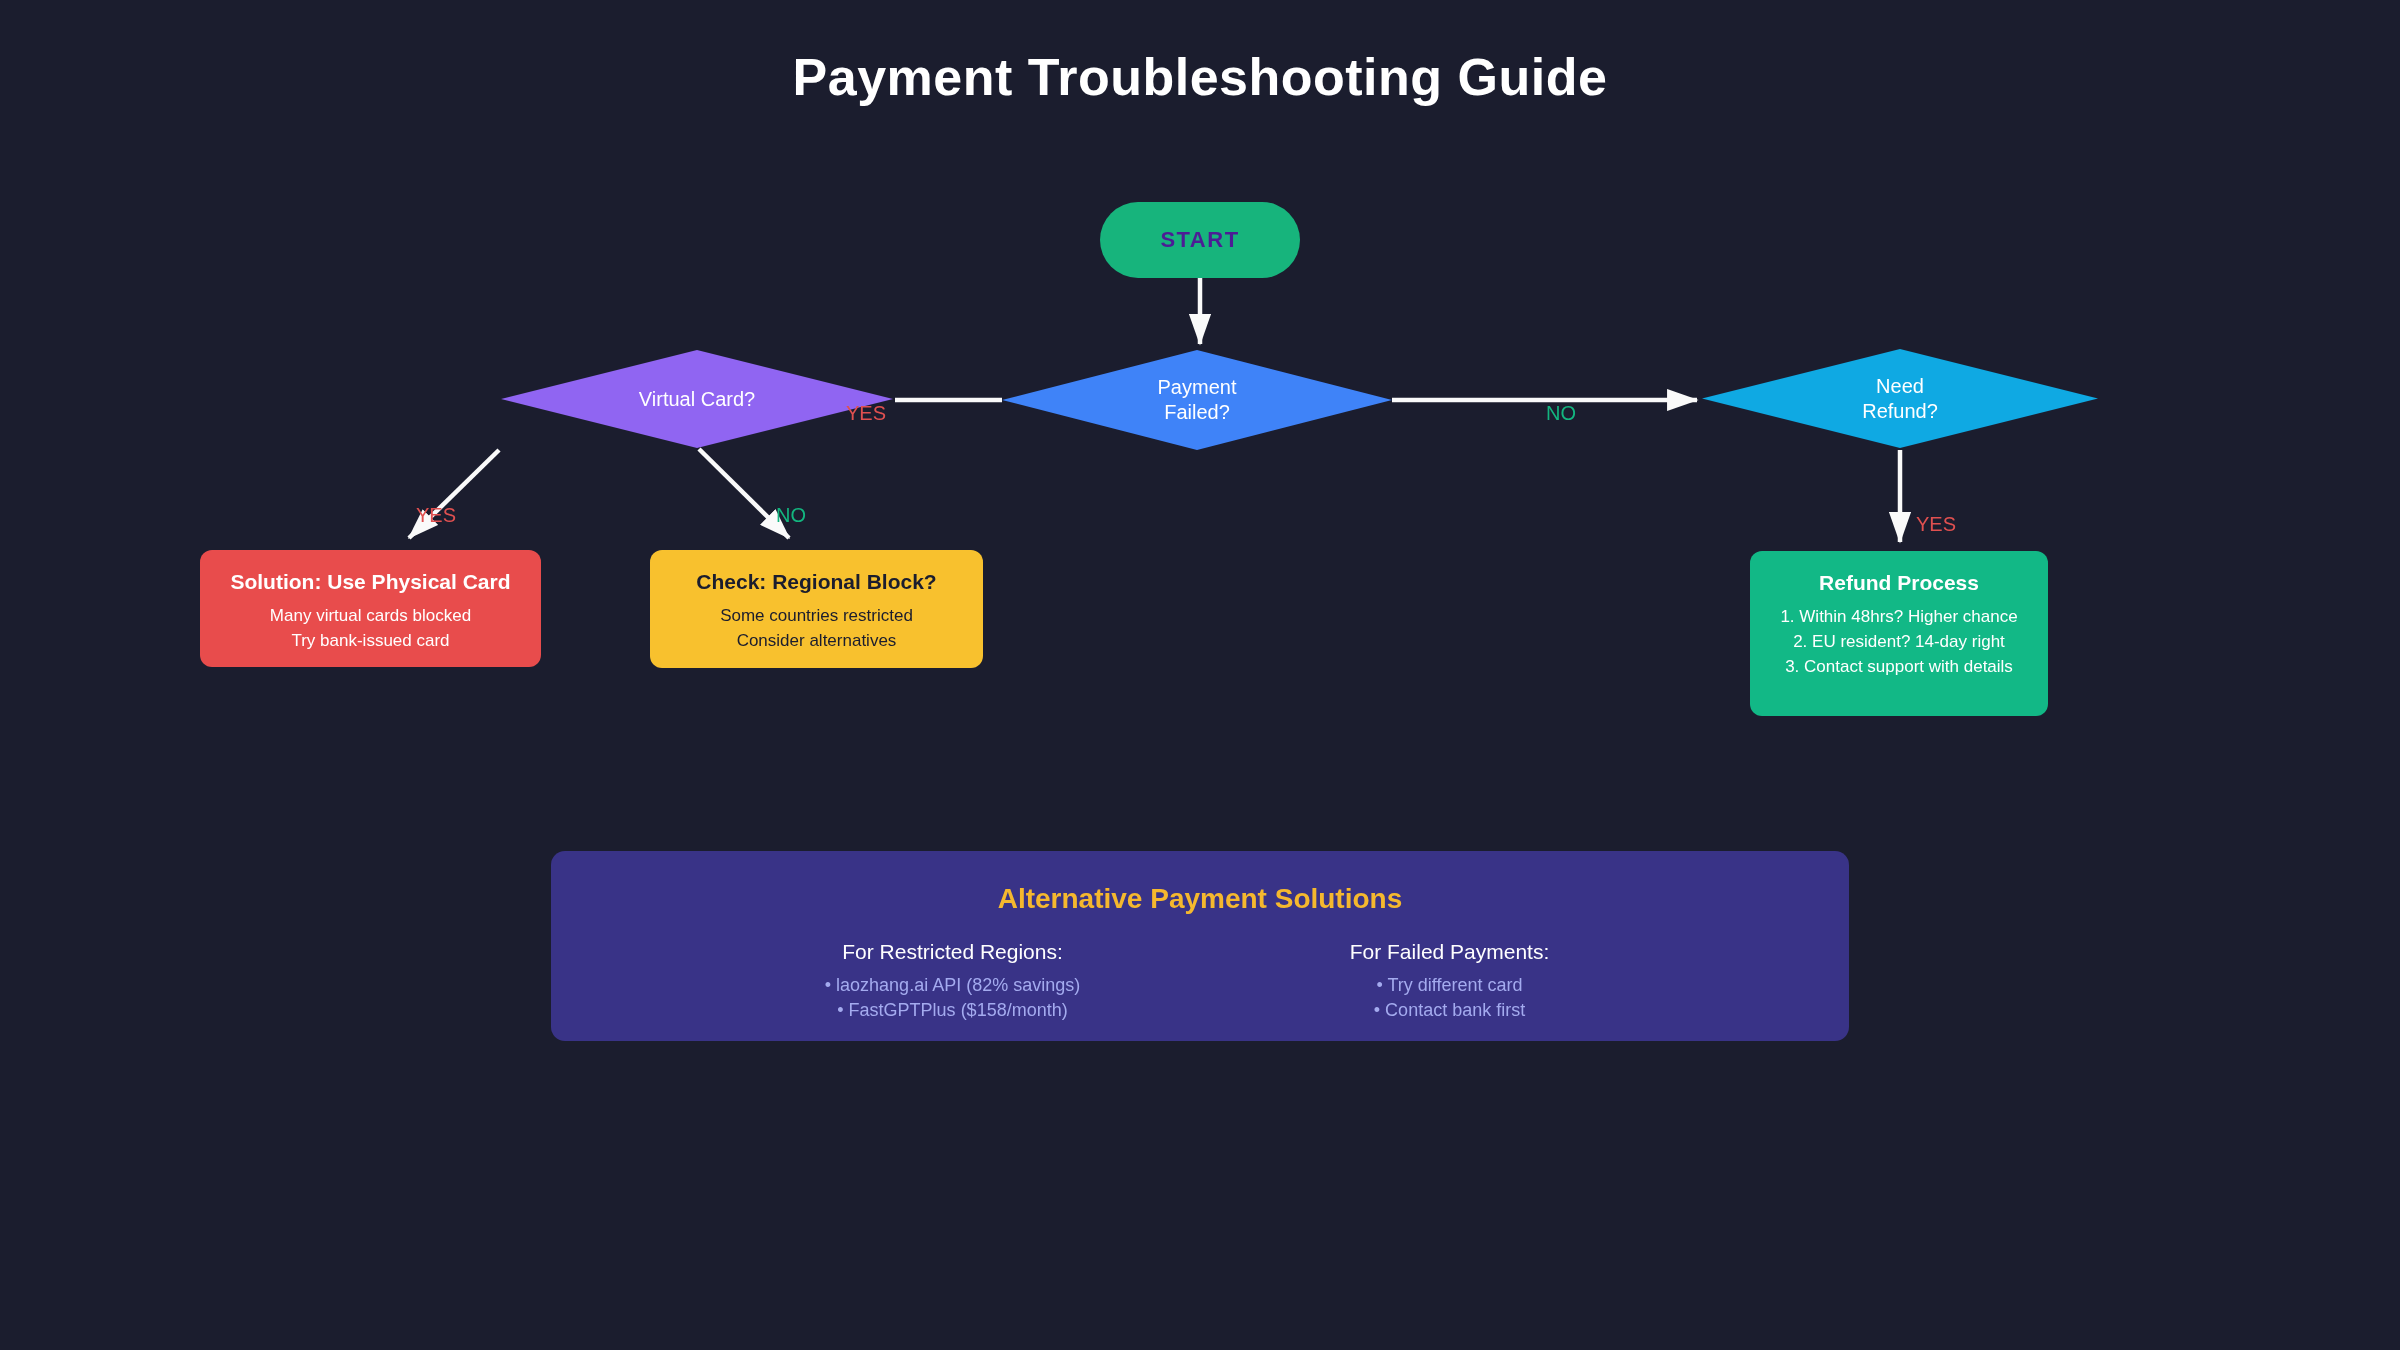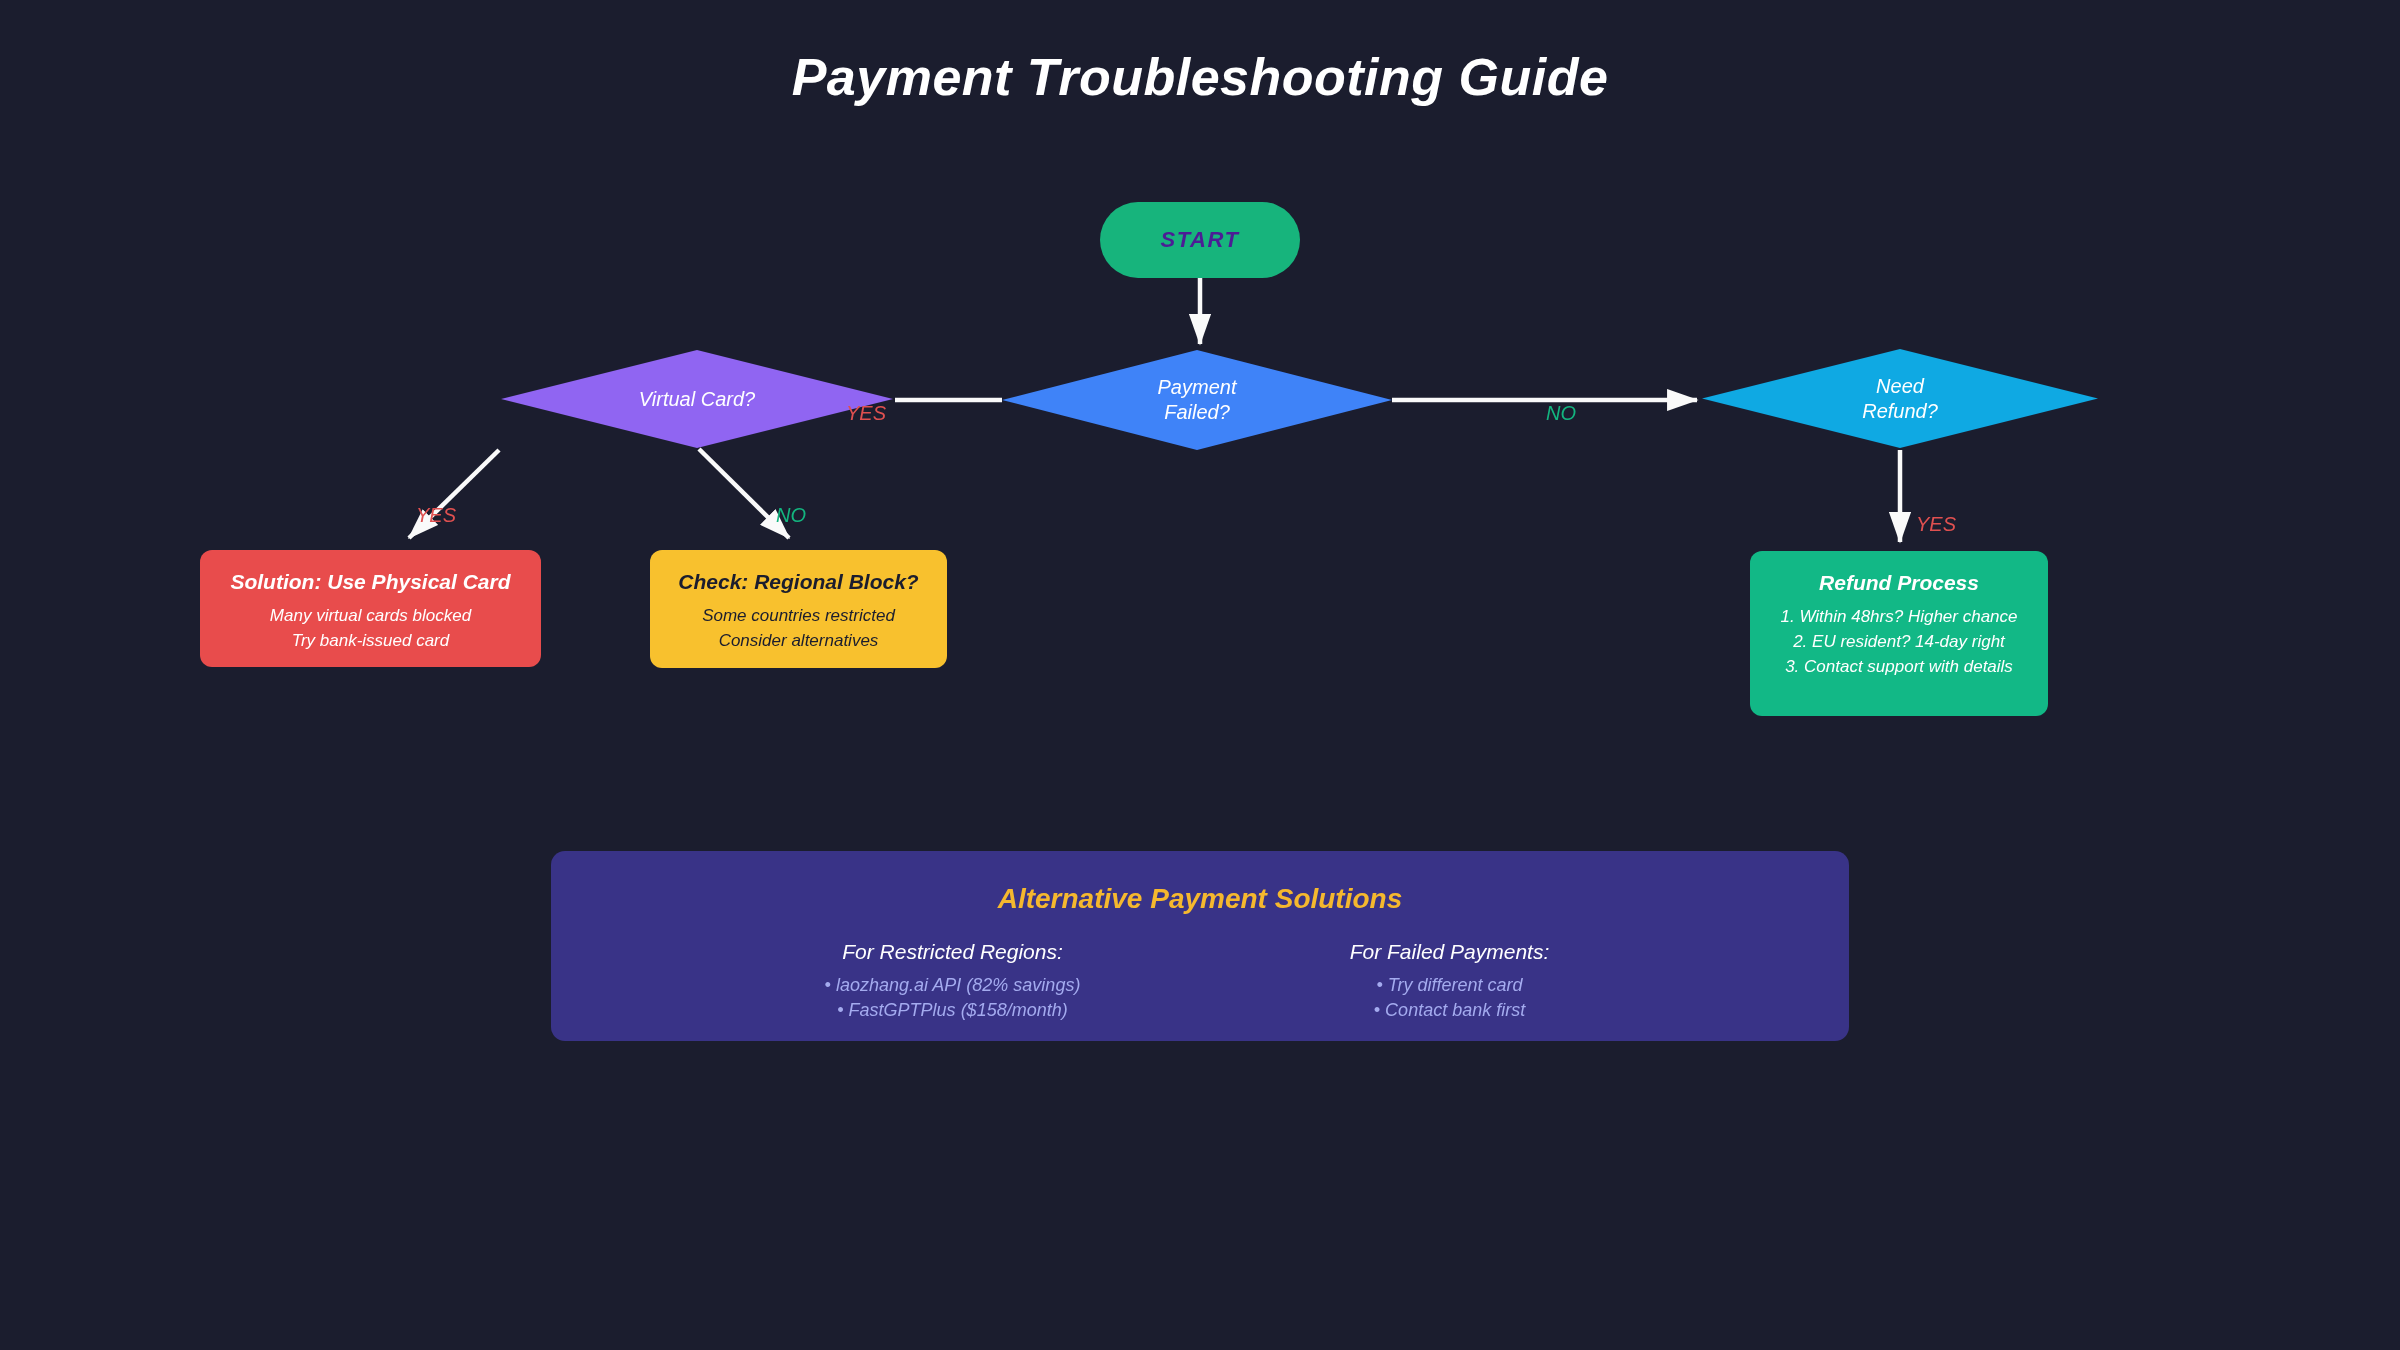--- a/index.html
+++ b/index.html
@@ -7,21 +7,20 @@
     padding: 0;
     background: #1b1d2e;
     font-family: "Liberation Sans", sans-serif;
   }
   .canvas {
     position: relative;
     width: 2400px;
     height: 1350px;
     background: #1b1d2e;
     overflow: hidden;
-    font-style: italic;
   }
   .page-title {
     position: absolute;
     left: 0; top: 48px;
     width: 100%;
     text-align: center;
     color: #ffffff;
     font-size: 52px;
     font-weight: bold;
     line-height: 58px;
@@ -103,21 +102,21 @@
   }
   .result-box .box-line {
     font-size: 17px;
     line-height: 25px;
   }
   .box-physical-card {
     left: 200px; top: 550px; width: 341px; height: 117px;
     background: #e84c4c; color: #ffffff;
   }
   .box-regional-block {
-    left: 650px; top: 550px; width: 297px; height: 118px;
+    left: 650px; top: 550px; width: 333px; height: 118px;
     background: #f8c12e; color: #1b1d2e;
   }
   .box-refund-process {
     left: 1750px; top: 551px; width: 298px; height: 165px;
     background: #12b886; color: #ffffff;
   }
   .solutions-panel {
     position: absolute;
     left: 551px; top: 851px;
     width: 1298px; height: 190px;

